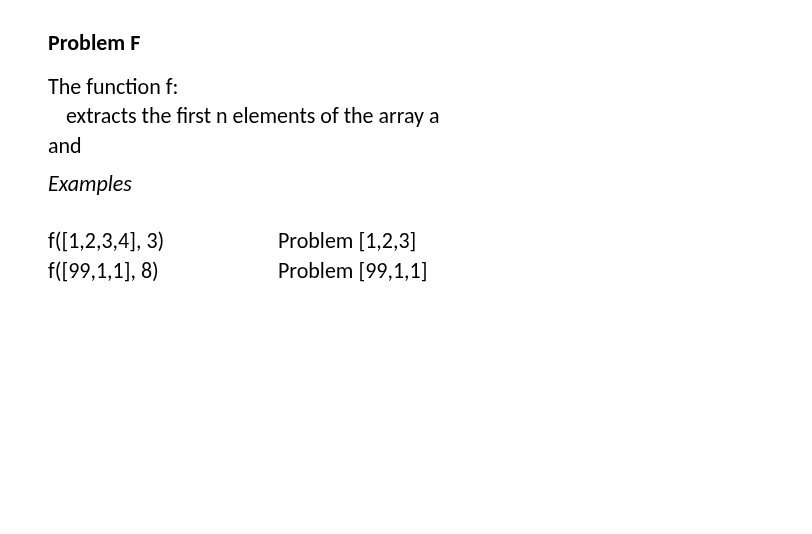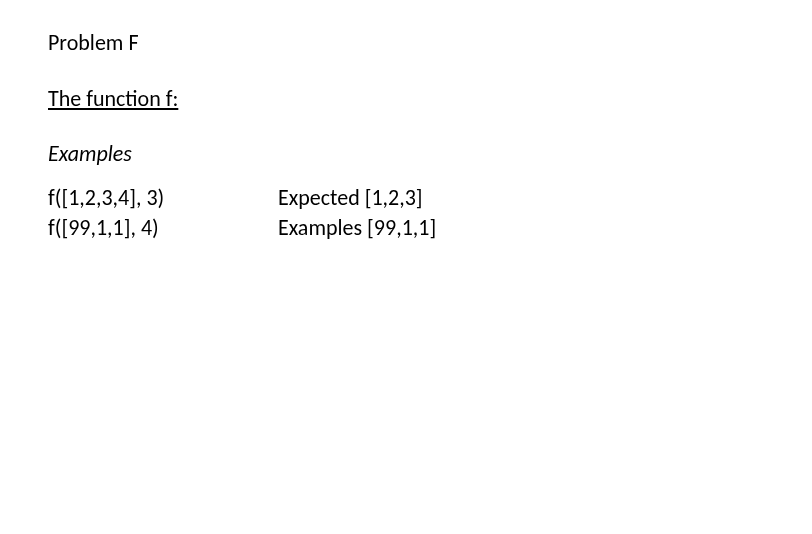--- a/index.html
+++ b/index.html
@@ -11,36 +11,35 @@
       width: 812px;
       height: 534px;
       background: #ffffff;
       font-family: Calibri, Arial, sans-serif;
       font-size: 22px;
       color: #000000;
       padding: 28px 48px;
       line-height: 1.35;
     }
     .title {
-      font-weight: normal;
-      margin-bottom: 26px;
+      font-weight: bold;
+      margin-bottom: 14px;
     }
     .desc-block {
-      margin-bottom: 26px;
-      text-decoration: underline;
+      margin-bottom: 8px;
     }
     .desc-line {
       display: block;
     }
     .indent {
       padding-left: 18px;
     }
     .examples-heading {
       font-style: italic;
-      margin-bottom: 14px;
+      margin-bottom: 28px;
     }
     .examples-table {
       display: table;
     }
     .ex-row {
       display: table-row;
     }
     .ex-call {
       display: table-cell;
       width: 230px;
@@ -50,26 +49,28 @@
       display: table-cell;
     }
   </style>
 </head>
 <body>
 
 <div class="title">Problem F</div>
 
 <div class="desc-block">
   <span class="desc-line">The function f:</span>
+  <span class="desc-line indent">extracts the first n elements of the array a</span>
+  <span class="desc-line">and</span>
 </div>
 
 <div class="examples-heading">Examples</div>
 
 <div class="examples-table">
   <div class="ex-row">
     <div class="ex-call">f([1,2,3,4], 3)</div>
-    <div class="ex-expected">Expected [1,2,3]</div>
+    <div class="ex-expected">Problem [1,2,3]</div>
   </div>
   <div class="ex-row">
-    <div class="ex-call">f([99,1,1], 4)</div>
-    <div class="ex-expected">Examples [99,1,1]</div>
+    <div class="ex-call">f([99,1,1], 8)</div>
+    <div class="ex-expected">Problem [99,1,1]</div>
   </div>
 </div>
 
 </body></html>

